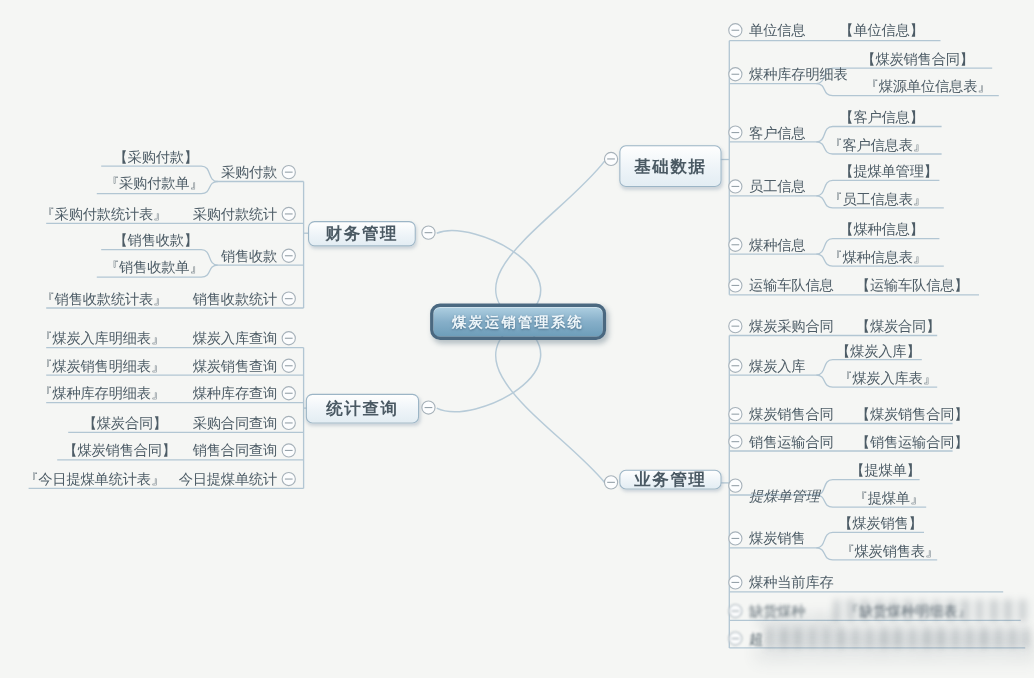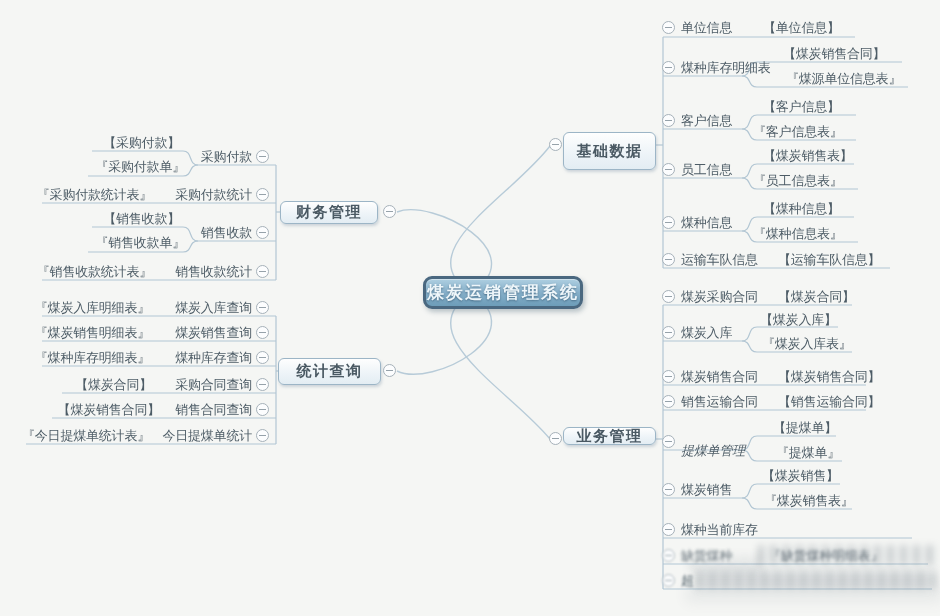--- a/index.html
+++ b/index.html
@@ -19,23 +19,22 @@
     border:1px solid #9cb5c6;border-radius:6px;box-sizing:border-box;
     background:linear-gradient(180deg,#fefefe 0%,#eef4f8 55%,#e3edf3 100%);
     box-shadow:1px 2px 3px rgba(130,150,168,.35);
     color:#4a5963;font-size:15px;font-weight:600;letter-spacing:1.5px;
   }
   .center-box{
     position:absolute;display:flex;align-items:center;justify-content:center;
     border:3px solid #4a6880;border-radius:9px;box-sizing:border-box;
     background:linear-gradient(180deg,#aecfe1 0%,#86afc9 50%,#6d9db9 100%);
     box-shadow:2px 3px 5px rgba(110,130,145,.45), inset 0 1px 0 rgba(255,255,255,.4);
-    color:#eef6fa;font-size:17px;font-weight:bold;letter-spacing:2px;
+    color:#eef6fa;font-size:13px;font-weight:bold;letter-spacing:2px;
     text-shadow:0 1px 2px rgba(30,60,85,.55);
-    margin-left:32px;
   }
   .toggle{
     position:absolute;width:13px;height:13px;box-sizing:border-box;
     border:1px solid #a6b1b9;border-radius:50%;background:#fcfdfe;
   }
   .toggle::after{
     content:"";position:absolute;left:2px;right:2px;top:5px;height:1px;background:#96a2aa;
   }
   .blur-soft{filter:blur(1.6px);opacity:.85;}
   .blur-lite{filter:blur(1.1px);opacity:.9;}
@@ -149,21 +148,21 @@
 
   <span class="lbl" style="left:681px;top:19px;">单位信息</span>
   <span class="lbl" style="left:763px;top:19px;">【单位信息】</span>
   <span class="lbl" style="left:681px;top:59px;">煤种库存明细表</span>
   <span class="lbl" style="left:783px;top:45px;">【煤炭销售合同】</span>
   <span class="lbl" style="left:786px;top:70px;">『煤源单位信息表』</span>
   <span class="lbl" style="left:681px;top:112px;">客户信息</span>
   <span class="lbl" style="left:763px;top:98px;">【客户信息】</span>
   <span class="lbl" style="left:753px;top:123px;">『客户信息表』</span>
   <span class="lbl" style="left:681px;top:161px;">员工信息</span>
-  <span class="lbl" style="left:763px;top:147px;">【煤炭销售表】</span>
+  <span class="lbl" style="left:763px;top:147px;">【提煤单管理】</span>
   <span class="lbl" style="left:753px;top:172px;">『员工信息表』</span>
   <span class="lbl" style="left:681px;top:214px;">煤种信息</span>
   <span class="lbl" style="left:763px;top:200px;">【煤种信息】</span>
   <span class="lbl" style="left:753px;top:225px;">『煤种信息表』</span>
   <span class="lbl" style="left:681px;top:251px;">运输车队信息</span>
   <span class="lbl" style="left:778px;top:251px;">【运输车队信息】</span>
 
   <span class="lbl" style="left:681px;top:288px;">煤炭采购合同</span>
   <span class="lbl" style="left:778px;top:288px;">【煤炭合同】</span>
   <span class="lbl" style="left:681px;top:324px;">煤炭入库</span>

